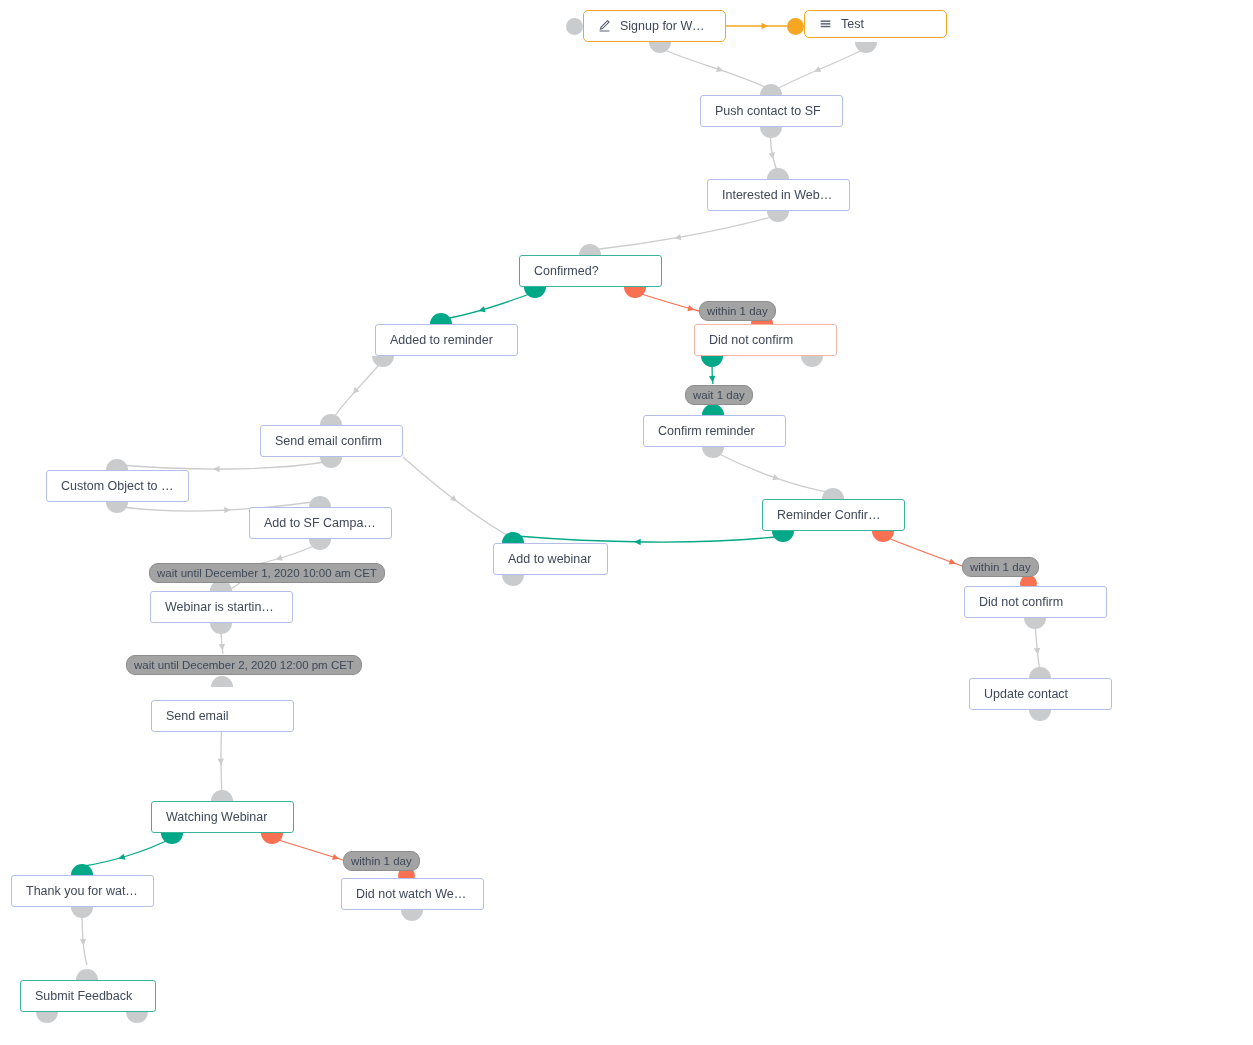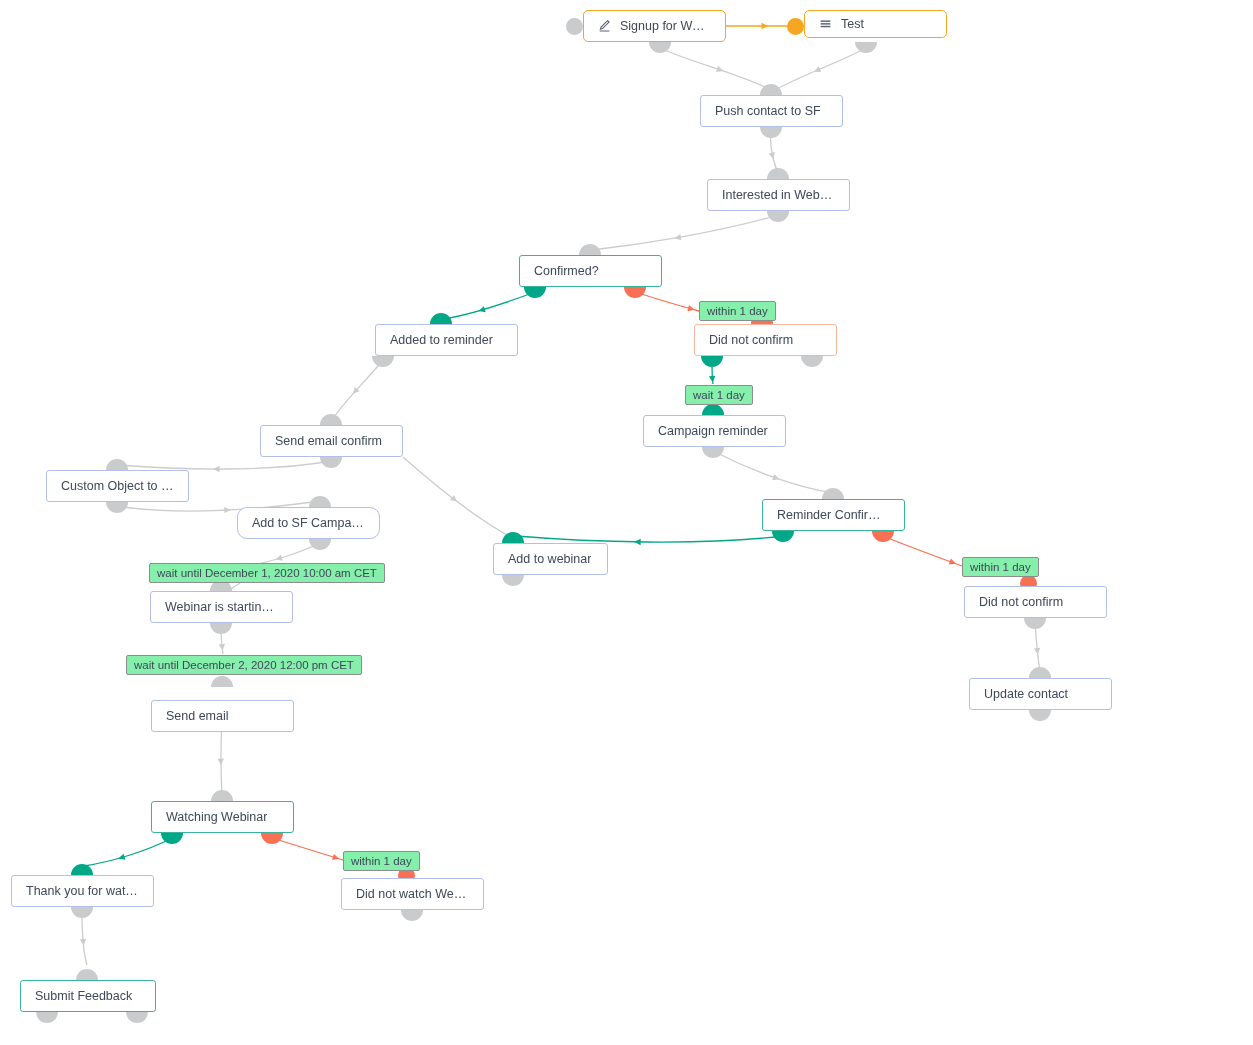--- a/index.html
+++ b/index.html
@@ -50,23 +50,23 @@
     display: inline-flex;
     margin-right: 9px;
     color: #5b6475;
     flex: 0 0 auto;
   }
   .node-label { overflow: hidden; text-overflow: ellipsis; }
 
   .pill {
     position: absolute;
     box-sizing: border-box;
-    background: #86efac;
+    background: #a3a3a3;
     border: 1px solid #8d8d8d;
-    border-radius: 2px;
+    border-radius: 9px;
     height: 20px;
     display: flex;
     align-items: center;
     justify-content: center;
     padding: 0 7px;
     font-size: 11.5px;
     color: #3e4858;
     white-space: nowrap;
     z-index: 7;
   }
@@ -230,29 +230,29 @@
       <div class="node teal" style="left: 519px; top: 255px; width: 143px; height: 32px;">
         <span class="node-label">Confirmed?</span>
       </div>
       <div class="node blue" style="left: 375px; top: 324px; width: 143px; height: 32px;">
         <span class="node-label">Added to reminder</span>
       </div>
       <div class="node coral" style="left: 694px; top: 324px; width: 143px; height: 32px;">
         <span class="node-label">Did not confirm</span>
       </div>
       <div class="node blue" style="left: 643px; top: 415px; width: 143px; height: 32px;">
-        <span class="node-label">Campaign reminder</span>
+        <span class="node-label">Confirm reminder</span>
       </div>
       <div class="node blue" style="left: 260px; top: 425px; width: 143px; height: 32px;">
         <span class="node-label">Send email confirm</span>
       </div>
       <div class="node blue" style="left: 46px; top: 470px; width: 143px; height: 32px;">
         <span class="node-label">Custom Object to Salesfo…</span>
       </div>
-      <div class="node blue" style="left: 237px; top: 507px; width: 143px; height: 32px; border-radius: 10px;">
+      <div class="node blue" style="left: 249px; top: 507px; width: 143px; height: 32px;">
         <span class="node-label">Add to SF Campaign</span>
       </div>
       <div class="node teal" style="left: 762px; top: 499px; width: 143px; height: 32px;">
         <span class="node-label">Reminder Confirmed?</span>
       </div>
       <div class="node blue" style="left: 493px; top: 543px; width: 115px; height: 32px;">
         <span class="node-label">Add to webinar</span>
       </div>
       <div class="node blue" style="left: 964px; top: 586px; width: 143px; height: 32px;">
         <span class="node-label">Did not confirm</span>

